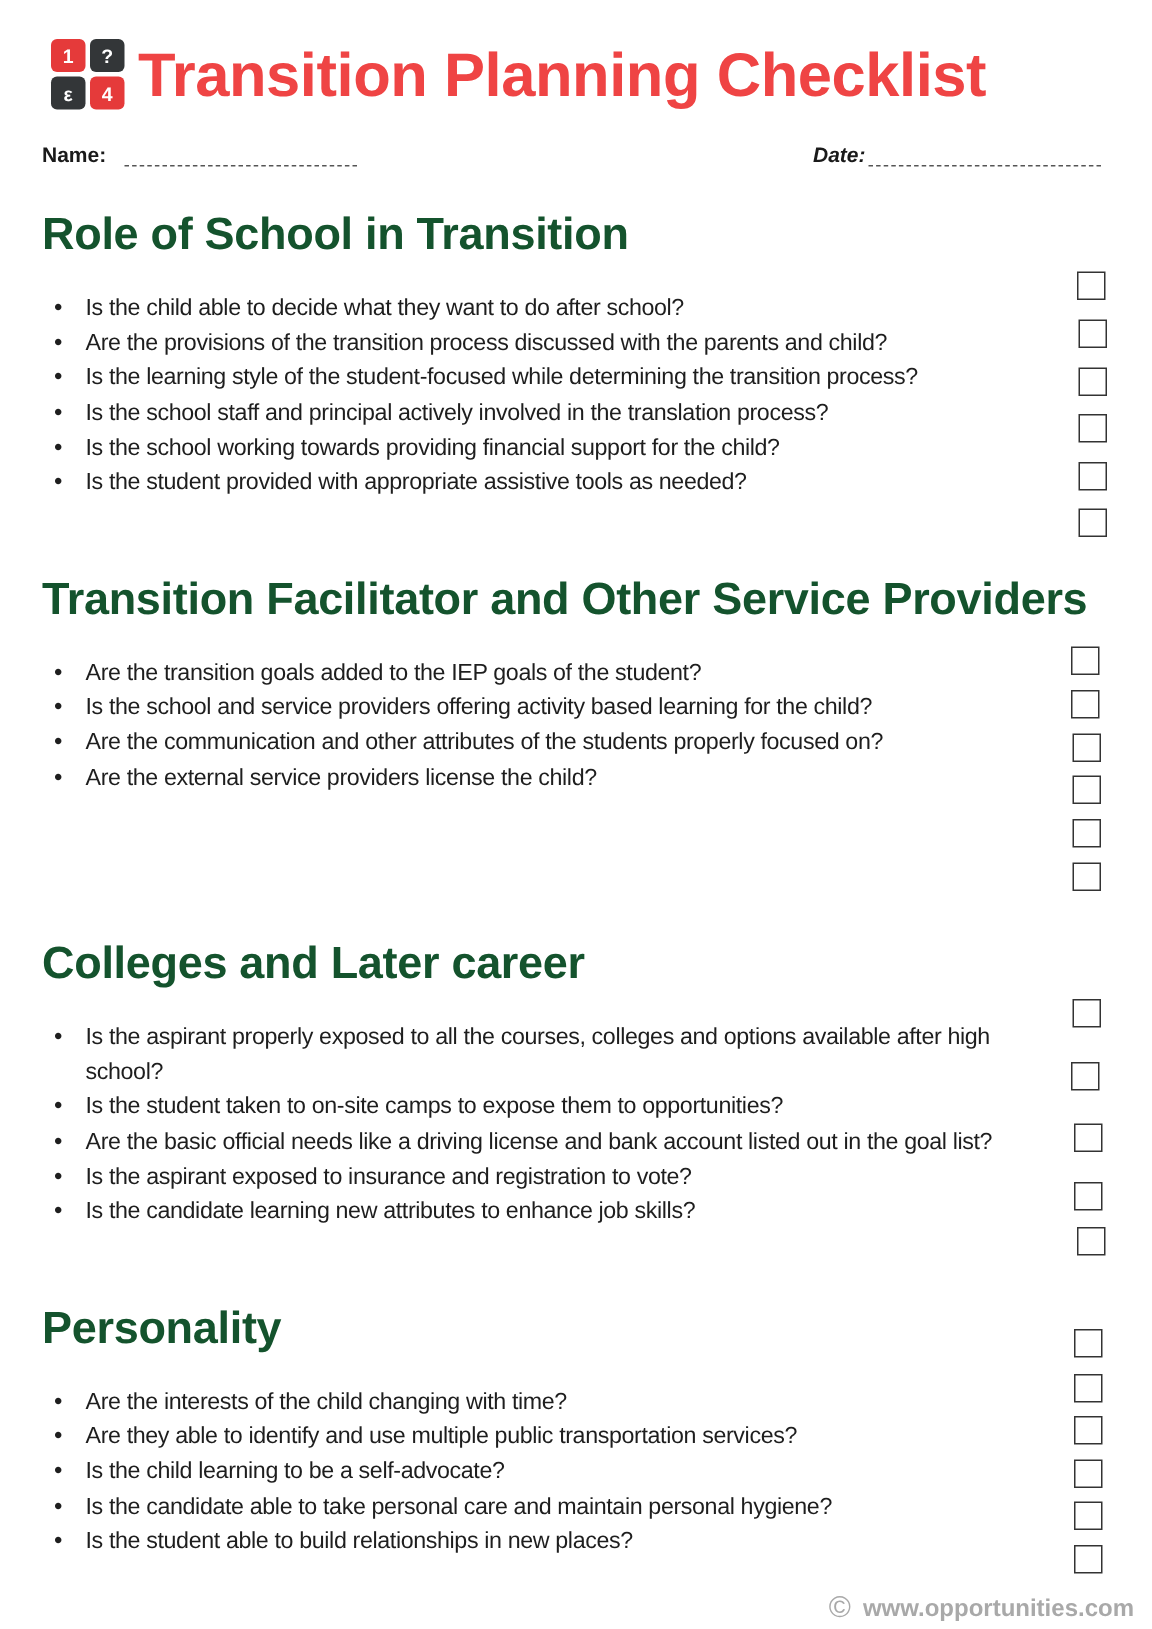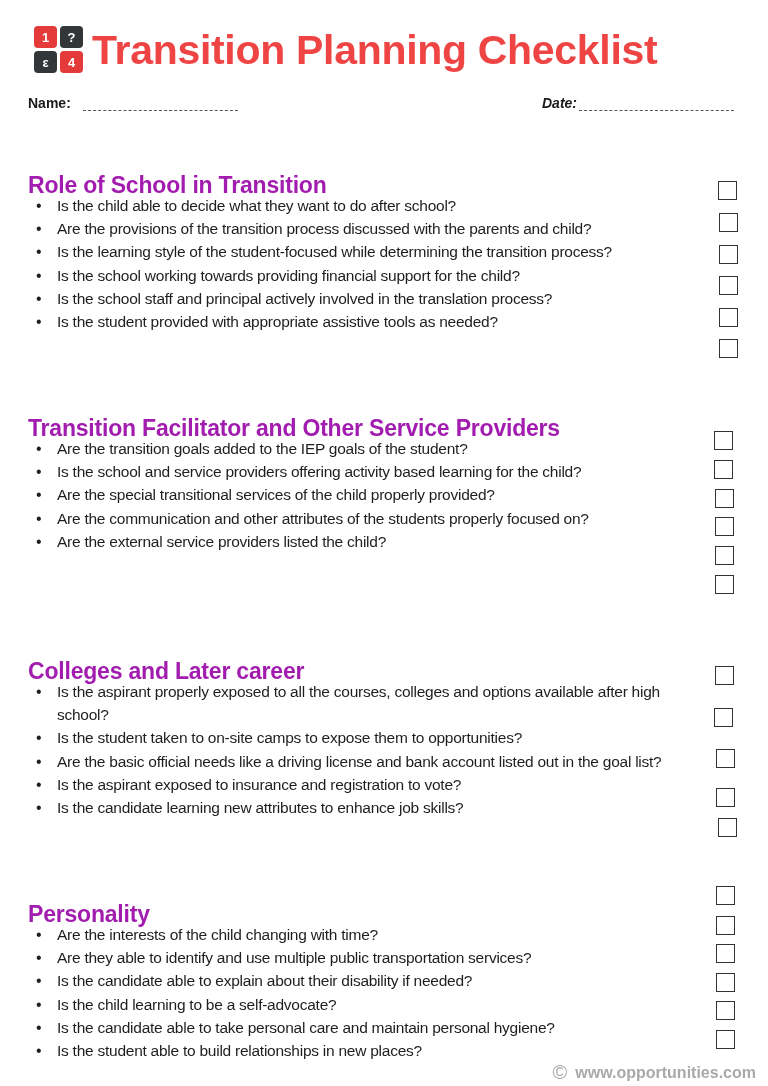--- a/index.html
+++ b/index.html
@@ -11,22 +11,22 @@
   .tile { border-radius: 4px; color: #fff; font-size: 13px; font-weight: bold;
           display: flex; align-items: center; justify-content: center; }
   .tile.red { background: #e53a3a; }
   .tile.dark { background: #333638; }
   .title { font-size: 41px; font-weight: bold; color: #ef4444; letter-spacing: -0.3px;
            line-height: 48px; white-space: nowrap; }
   .field-row { position: absolute; top: 95px; left: 28px; right: 28px; height: 20px;
                font-size: 14px; font-weight: bold; }
   .field { position: absolute; display: flex; align-items: flex-end; }
   .field .line { display: inline-block; border-bottom: 1px dashed #555; height: 12px; margin-left: 8px; }
-  .section-title { position: absolute; left: 28px; font-size: 23px; font-weight: bold;
-                   color: #a21caf; letter-spacing: -0.2px; white-space: nowrap; margin-top: 32px; }
+  .section-title { position: absolute; left: 28px; font-size: 30px; font-weight: bold;
+                   color: #14532d; letter-spacing: -0.2px; white-space: nowrap; }
   ul.items { position: absolute; left: 28px; width: 665px; margin: 0; padding: 0; list-style: none; }
   ul.items li { position: relative; padding-left: 29px; font-size: 15.5px; line-height: 23.2px;
                 color: #1e1e1e; letter-spacing: -0.25px; }
   ul.items li::before { content: "\2022"; position: absolute; left: 8px; top: 0; font-size: 16px; }
   ul.items li.justify { text-align: justify; text-align-last: left; }
   .cb { position: absolute; width: 19px; height: 19px; border: 1.6px solid #333; background: #fff; box-sizing: border-box; }
   .footer { position: absolute; right: 12px; bottom: 2px; font-size: 16px; font-weight: bold;
             color: #a9a9a9; display: flex; align-items: center; white-space: nowrap; }
   .footer .copy { font-size: 20px; font-weight: normal; margin-right: 8px; }
 </style>
@@ -52,38 +52,37 @@
     <span>Date:</span>
     <span class="line" style="width:155px; margin-left:2px;"></span>
   </div>
 </div>
 
 <div class="section-title" style="top:140px;">Role of School in Transition</div>
 <ul class="items" style="top:194px;">
   <li>Is the child able to decide what they want to do after school?</li>
   <li>Are the provisions of the transition process discussed with the parents and child?</li>
   <li class="justify">Is the learning style of the student-focused while determining the transition process?</li>
+  <li>Is the school staff and principal actively involved in the translation process?</li>
   <li>Is the school working towards providing financial support for the child?</li>
-  <li>Is the school staff and principal actively involved in the translation process?</li>
   <li>Is the student provided with appropriate assistive tools as needed?</li>
 </ul>
 <div class="cb" style="left:718px; top:181px;"></div>
 <div class="cb" style="left:719px; top:213px;"></div>
 <div class="cb" style="left:719px; top:245px;"></div>
 <div class="cb" style="left:719px; top:276px;"></div>
 <div class="cb" style="left:719px; top:308px;"></div>
 <div class="cb" style="left:719px; top:339px;"></div>
 
 <div class="section-title" style="top:383px;">Transition Facilitator and Other Service Providers</div>
 <ul class="items" style="top:437px;">
   <li>Are the transition goals added to the IEP goals of the student?</li>
   <li>Is the school and service providers offering activity based learning for the child?</li>
-  <li>Are the special transitional services of the child properly provided?</li>
   <li style="width:612px;">Are the communication and other attributes of the students properly focused on?</li>
-  <li>Are the external service providers listed the child?</li>
+  <li>Are the external service providers license the child?</li>
 </ul>
 <div class="cb" style="left:714px; top:431px;"></div>
 <div class="cb" style="left:714px; top:460px;"></div>
 <div class="cb" style="left:715px; top:489px;"></div>
 <div class="cb" style="left:715px; top:517px;"></div>
 <div class="cb" style="left:715px; top:546px;"></div>
 <div class="cb" style="left:715px; top:575px;"></div>
 
 <div class="section-title" style="top:626px;">Colleges and Later career</div>
 <ul class="items" style="top:680px;">
@@ -96,21 +95,20 @@
 <div class="cb" style="left:715px; top:666px;"></div>
 <div class="cb" style="left:714px; top:708px;"></div>
 <div class="cb" style="left:716px; top:749px;"></div>
 <div class="cb" style="left:716px; top:788px;"></div>
 <div class="cb" style="left:718px; top:818px;"></div>
 
 <div class="section-title" style="top:869px;">Personality</div>
 <ul class="items" style="top:923px;">
   <li>Are the interests of the child changing with time?</li>
   <li>Are they able to identify and use multiple public transportation services?</li>
-  <li>Is the candidate able to explain about their disability if needed?</li>
   <li>Is the child learning to be a self-advocate?</li>
   <li>Is the candidate able to take personal care and maintain personal hygiene?</li>
   <li>Is the student able to build relationships in new places?</li>
 </ul>
 <div class="cb" style="left:716px; top:886px;"></div>
 <div class="cb" style="left:716px; top:916px;"></div>
 <div class="cb" style="left:716px; top:944px;"></div>
 <div class="cb" style="left:716px; top:973px;"></div>
 <div class="cb" style="left:716px; top:1001px;"></div>
 <div class="cb" style="left:716px; top:1030px;"></div>

